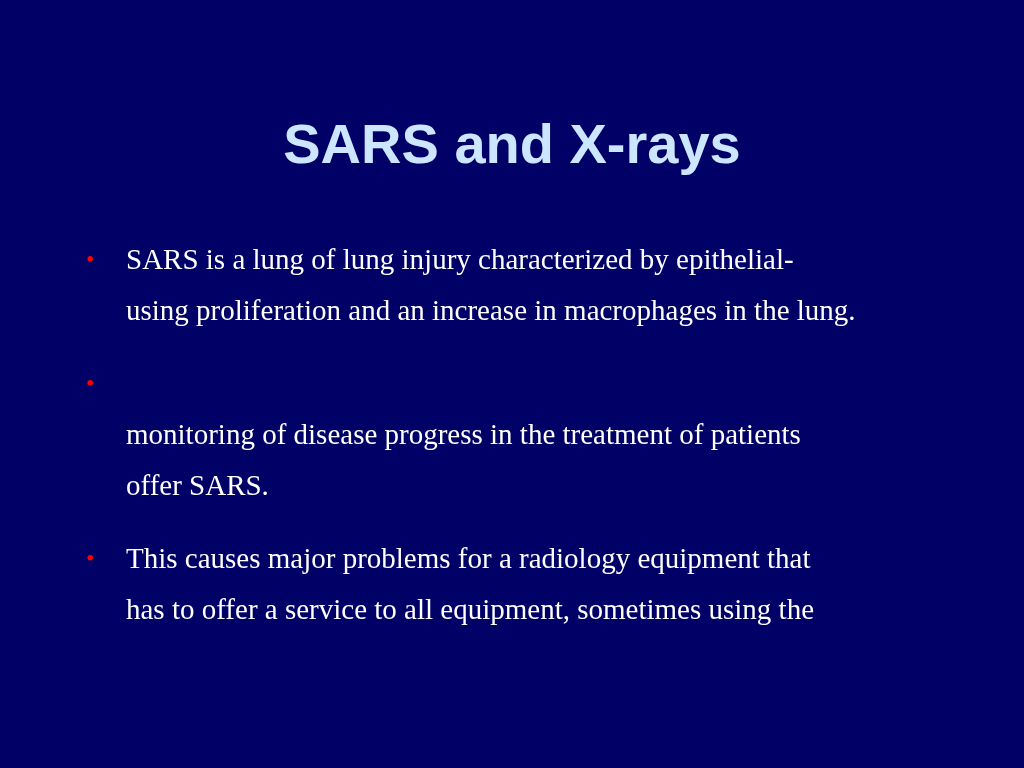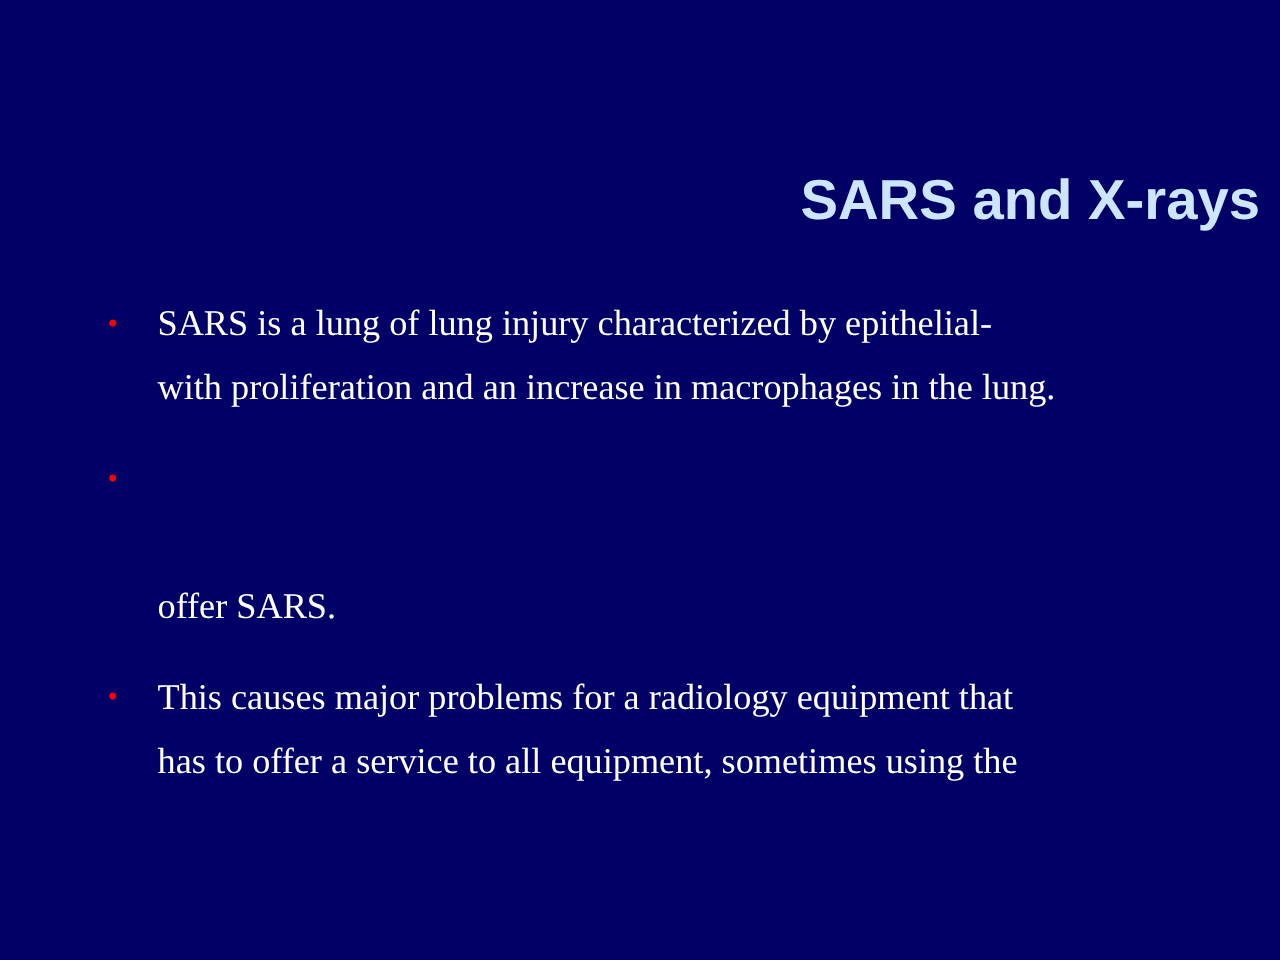--- a/index.html
+++ b/index.html
@@ -4,27 +4,27 @@
 <style>
   html, body { margin: 0; padding: 0; }
   body {
     width: 1024px; height: 768px; overflow: hidden;
     background: #000066;
     position: relative;
   }
   .slide { position: absolute; inset: 0; background: #000066; }
   .title {
     position: absolute; left: 0; right: 0; top: 112px;
-    text-align: right;
+    text-align: center;
     font-family: "Liberation Sans", sans-serif;
     font-weight: bold;
-    font-size: 45px;
+    font-size: 56px;
     color: #cce6ff;
     line-height: 64px;
-    margin: 16px;
+    margin: 0;
   }
   .bullets {
     position: absolute; left: 86px; top: 234px; width: 900px;
     list-style: none; margin: 0; padding: 0;
   }
   .bullet {
     position: relative;
     padding-left: 40px;
     font-family: "Liberation Serif", serif;
     font-size: 29px;
@@ -42,26 +42,26 @@
 </head>
 <body>
 
 <div class="slide">
   <h1 class="title">SARS and X-rays</h1>
 
   <ul class="bullets">
     <li class="bullet">
       <span class="bullet-dot">•</span>
       <span>SARS is a lung of lung injury characterized by epithelial-</span><br>
-      <span>with proliferation and an increase in macrophages in the lung.</span>
+      <span>using proliferation and an increase in macrophages in the lung.</span>
     </li>
     <li class="bullet">
       <span class="bullet-dot">•</span>
       <br>
-      <br>
+      <span>monitoring of disease progress in the treatment of patients</span><br>
       <span>offer SARS.</span>
     </li>
     <li class="bullet">
       <span class="bullet-dot">•</span>
       <span>This causes major problems for a radiology equipment that</span><br>
       <span>has to offer a service to all equipment, sometimes using the</span><br>
     </li>
   </ul>
 </div>
 

